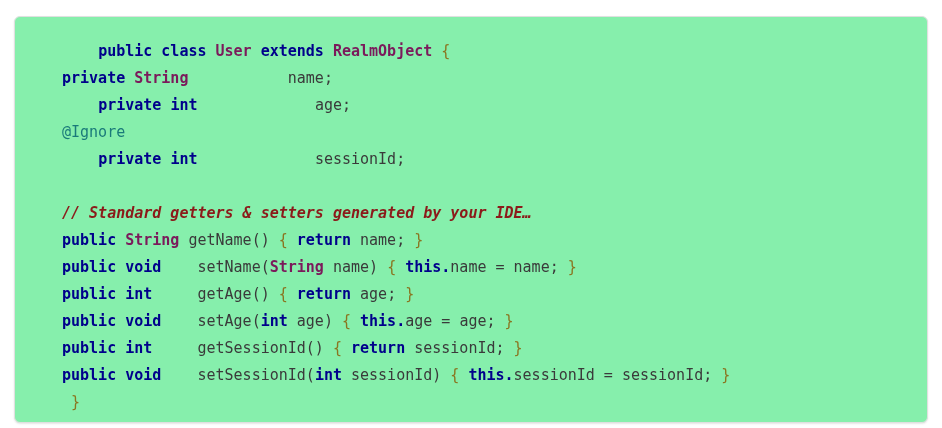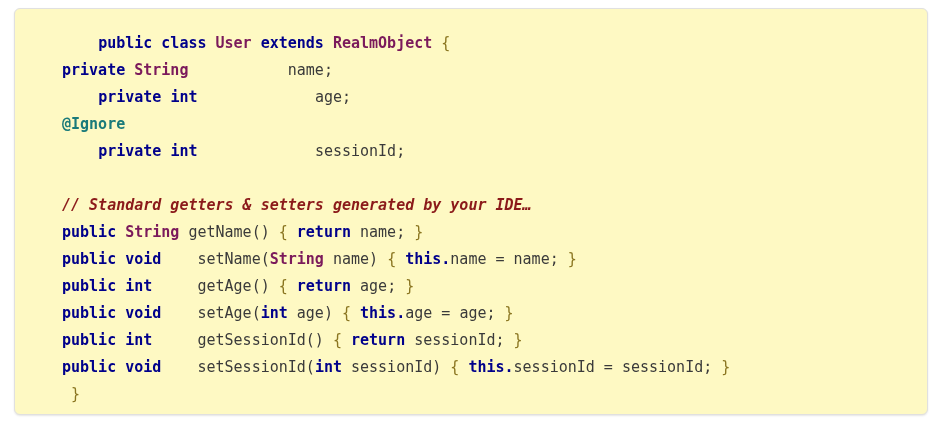--- a/index.html
+++ b/index.html
@@ -4,24 +4,24 @@
 <style>
   html,body{margin:0;padding:0;}
   body{
     width:942px;height:428px;
     background:#ffffff;
     font-family:"DejaVu Sans Mono","Liberation Mono",monospace;
     overflow:hidden;
   }
   #code-card{
     position:absolute;
-    left:14px;top:8px;
+    left:14px;top:16px;
     width:914px;height:407px;
     box-sizing:border-box;
-    background:#fef9c3;
+    background:#86efac;
     border:1px solid #e0e0e0;
     border-radius:6px;
     box-shadow:0 1px 2px rgba(0,0,0,0.10);
     overflow:hidden;
   }
   #code-listing{
     position:absolute;
     left:47px;top:21px;
     margin:0;padding:0;
     font-family:"DejaVu Sans Mono","Liberation Mono",monospace;
@@ -30,21 +30,21 @@
     letter-spacing:0;
     white-space:pre;
     color:#3a3a3a;
   }
   .ln{display:block;height:27px;white-space:pre;}
   .ln.blank{height:27px;}
 
   .kw   {color:#00008b;font-weight:bold;}
   .type {color:#7b1a5b;font-weight:bold;}
   .id   {color:#3a3a3a;font-weight:normal;}
-  .ann  {color:#1a7a7a;font-weight:bold;}
+  .ann  {color:#1a7a7a;font-weight:normal;}
   .cmt  {color:#8b1a1a;font-style:italic;font-weight:bold;}
   .br   {color:#8a7520;font-weight:normal;}
   .pn   {color:#3a3a3a;font-weight:normal;}
   .op   {color:#3a3a3a;font-weight:normal;}
 </style>
 </head>
 <body>
 
 <div id="code-card">
   <pre id="code-listing"><span class="ln"><span class="id">    </span><span class="kw">public</span><span class="id"> </span><span class="kw">class</span><span class="id"> </span><span class="type">User</span><span class="id"> </span><span class="kw">extends</span><span class="id"> </span><span class="type">RealmObject</span><span class="id"> </span><span class="br">{</span></span><span class="ln"><span class="kw">private</span><span class="id"> </span><span class="type">String</span><span class="id">           </span><span class="id">name</span><span class="pn">;</span></span><span class="ln"><span class="id">    </span><span class="kw">private</span><span class="id"> </span><span class="kw">int</span><span class="id">             </span><span class="id">age</span><span class="pn">;</span></span><span class="ln"><span class="ann">@Ignore</span></span><span class="ln"><span class="id">    </span><span class="kw">private</span><span class="id"> </span><span class="kw">int</span><span class="id">             </span><span class="id">sessionId</span><span class="pn">;</span></span><span class="ln blank">&nbsp;</span><span class="ln"><span class="cmt">// Standard getters &amp; setters generated by your IDE…</span></span><span class="ln"><span class="kw">public</span><span class="id"> </span><span class="type">String</span><span class="id"> </span><span class="id">getName</span><span class="pn">()</span><span class="id"> </span><span class="br">{</span><span class="id"> </span><span class="kw">return</span><span class="id"> </span><span class="id">name</span><span class="pn">;</span><span class="id"> </span><span class="br">}</span></span><span class="ln"><span class="kw">public</span><span class="id"> </span><span class="kw">void</span><span class="id">    </span><span class="id">setName</span><span class="pn">(</span><span class="type">String</span><span class="id"> </span><span class="id">name</span><span class="pn">)</span><span class="id"> </span><span class="br">{</span><span class="id"> </span><span class="kw">this</span><span class="kw">.</span><span class="id">name</span><span class="op"> = </span><span class="id">name</span><span class="pn">;</span><span class="id"> </span><span class="br">}</span></span><span class="ln"><span class="kw">public</span><span class="id"> </span><span class="kw">int</span><span class="id">     </span><span class="id">getAge</span><span class="pn">()</span><span class="id"> </span><span class="br">{</span><span class="id"> </span><span class="kw">return</span><span class="id"> </span><span class="id">age</span><span class="pn">;</span><span class="id"> </span><span class="br">}</span></span><span class="ln"><span class="kw">public</span><span class="id"> </span><span class="kw">void</span><span class="id">    </span><span class="id">setAge</span><span class="pn">(</span><span class="kw">int</span><span class="id"> </span><span class="id">age</span><span class="pn">)</span><span class="id"> </span><span class="br">{</span><span class="id"> </span><span class="kw">this</span><span class="kw">.</span><span class="id">age</span><span class="op"> = </span><span class="id">age</span><span class="pn">;</span><span class="id"> </span><span class="br">}</span></span><span class="ln"><span class="kw">public</span><span class="id"> </span><span class="kw">int</span><span class="id">     </span><span class="id">getSessionId</span><span class="pn">()</span><span class="id"> </span><span class="br">{</span><span class="id"> </span><span class="kw">return</span><span class="id"> </span><span class="id">sessionId</span><span class="pn">;</span><span class="id"> </span><span class="br">}</span></span><span class="ln"><span class="kw">public</span><span class="id"> </span><span class="kw">void</span><span class="id">    </span><span class="id">setSessionId</span><span class="pn">(</span><span class="kw">int</span><span class="id"> </span><span class="id">sessionId</span><span class="pn">)</span><span class="id"> </span><span class="br">{</span><span class="id"> </span><span class="kw">this</span><span class="kw">.</span><span class="id">sessionId</span><span class="op"> = </span><span class="id">sessionId</span><span class="pn">;</span><span class="id"> </span><span class="br">}</span></span><span class="ln"><span class="id"> </span><span class="br">}</span></span></pre>

